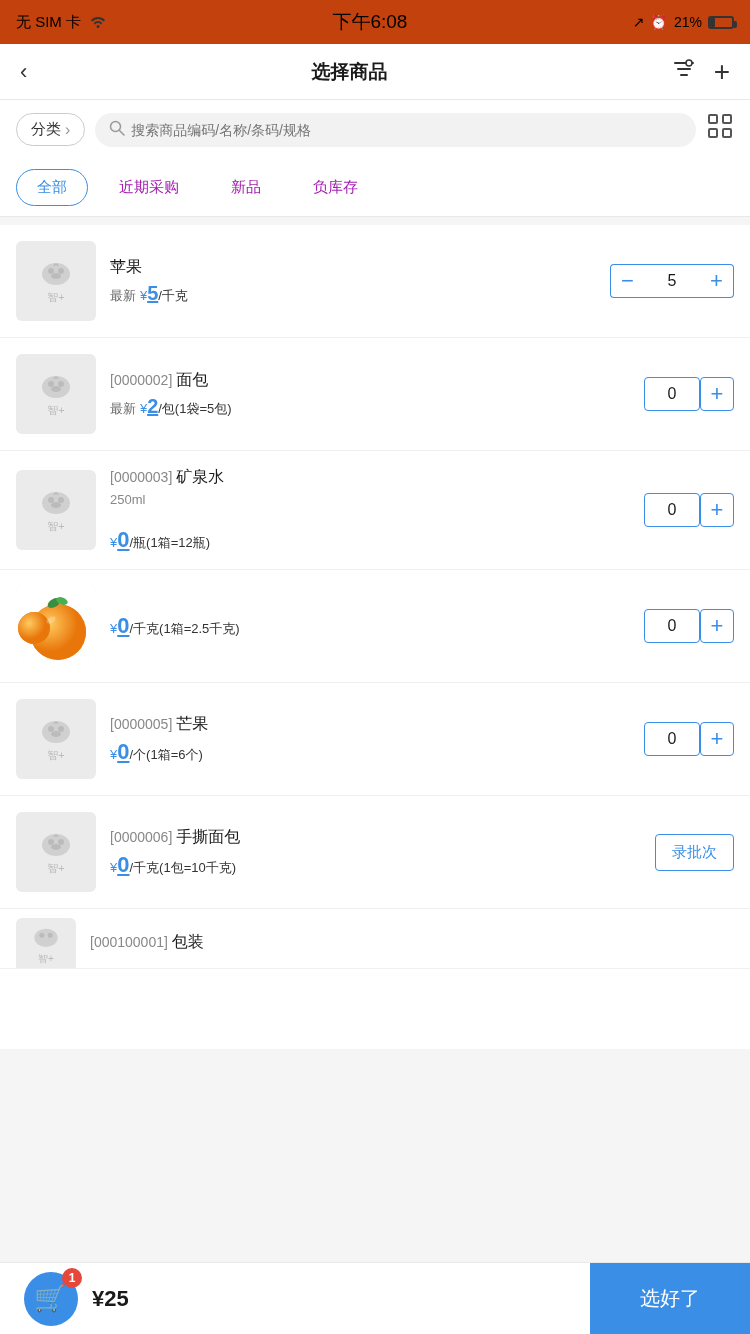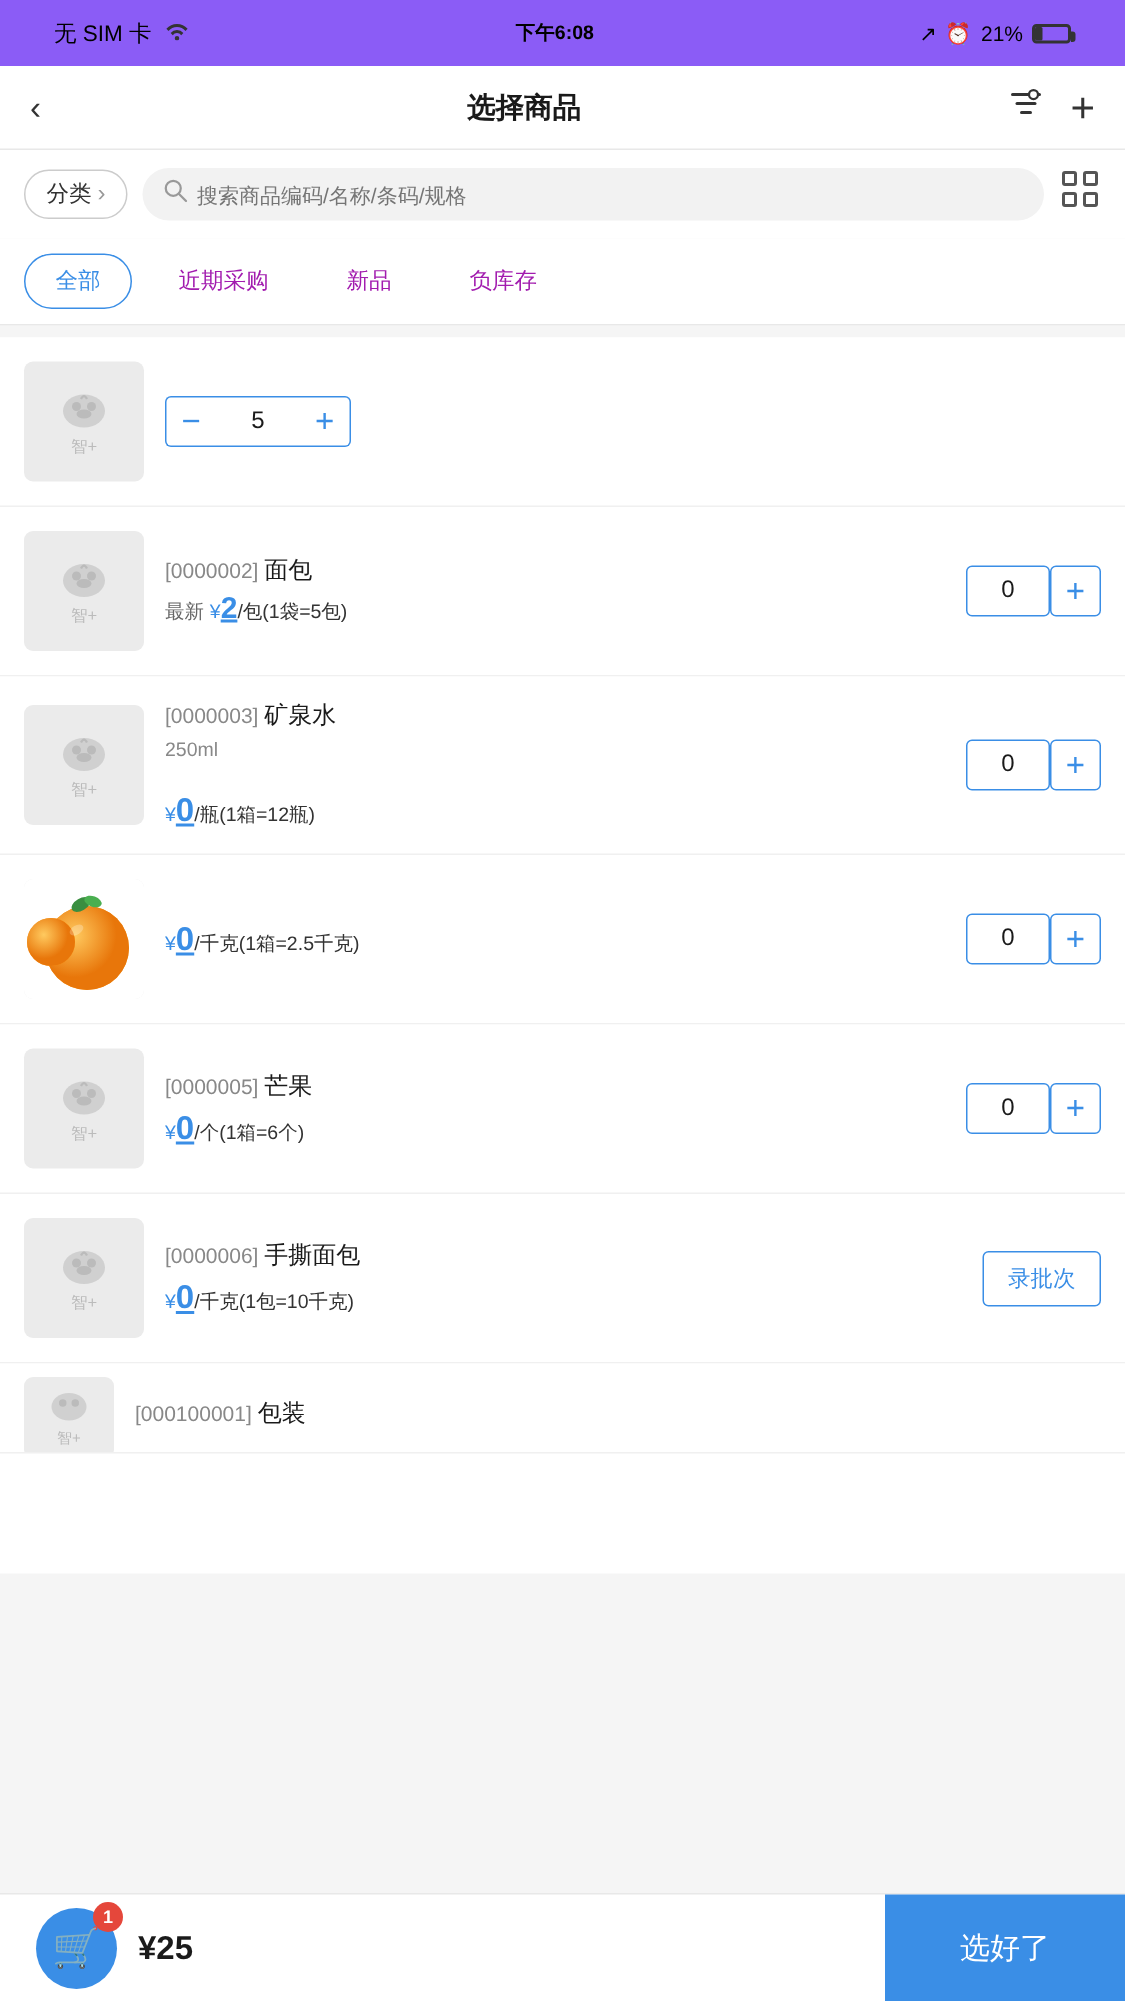--- a/index.html
+++ b/index.html
@@ -9,30 +9,30 @@
       background: #f5f5f5;
       width: 750px;
       min-height: 1334px;
       overflow-x: hidden;
     }
 
     
     .status-bar {
       width: 750px;
       height: 44px;
-      background: #8b5cf6;
+      background: #c2410c;
       display: flex;
       align-items: center;
       justify-content: space-between;
-      padding: 0 36px;
+      padding: 0 16px;
       font-size: 15px;
       gap: 16px;
     }
     .status-left { display: flex; align-items: center; gap: 8px; }
-    .status-center { font-weight: 700; font-size: 13px; }
+    .status-center { font-weight: 400; font-size: 19px; }
     .status-right { display: flex; align-items: center; gap: 6px; font-size: 14px; }
     .battery-icon {
       display: inline-block; width: 26px; height: 13px;
       border: 2px solid #333; border-radius: 3px; position: relative;
     }
     .battery-icon::after {
       content: ''; position: absolute; right: -5px; top: 3px;
       width: 3px; height: 7px; background: #333; border-radius: 0 2px 2px 0;
     }
     .battery-fill {
@@ -330,20 +330,27 @@
     <div class="owl-placeholder">
       <svg width="36" height="30" viewBox="0 0 36 30" fill="none">
         <ellipse cx="18" cy="16" rx="14" ry="11" fill="#d0d0d0"></ellipse>
         <circle cx="13" cy="13" r="3" fill="#bbb"></circle>
         <circle cx="23" cy="13" r="3" fill="#bbb"></circle>
         <ellipse cx="18" cy="18" rx="5" ry="3" fill="#bbb"></ellipse>
         <path d="M16 8 Q18 4 20 8" stroke="#bbb" stroke-width="1.5" fill="none"></path>
       </svg>
       <span class="brand-text">智+</span>
     </div>
+    <div class="product-info">
+      <div class="product-name">苹果</div>
+      <div class="product-price">
+        <span class="latest-label">最新</span>
+        <span class="price-symbol"> ¥</span><span class="price-num">5</span><span class="price-unit">/千克</span>
+      </div>
+    </div>
     <div class="qty-control">
       <button class="qty-btn qty-btn-minus">−</button>
       <input class="qty-input" type="text" value="5" style="">
       <button class="qty-btn qty-btn-plus">+</button>
     </div>
   </div>
 
   <div class="product-item">
     <div class="owl-placeholder">
       <svg width="36" height="30" viewBox="0 0 36 30" fill="none">

